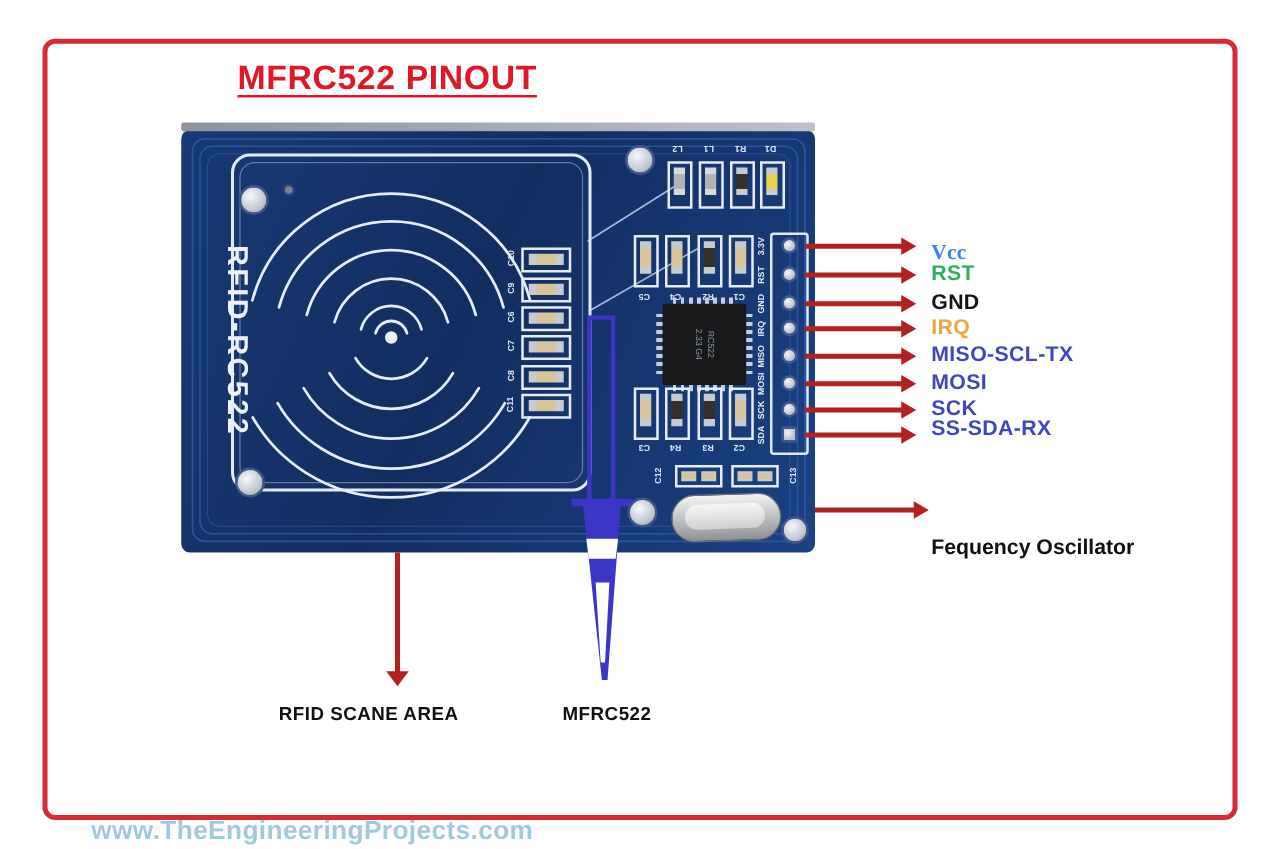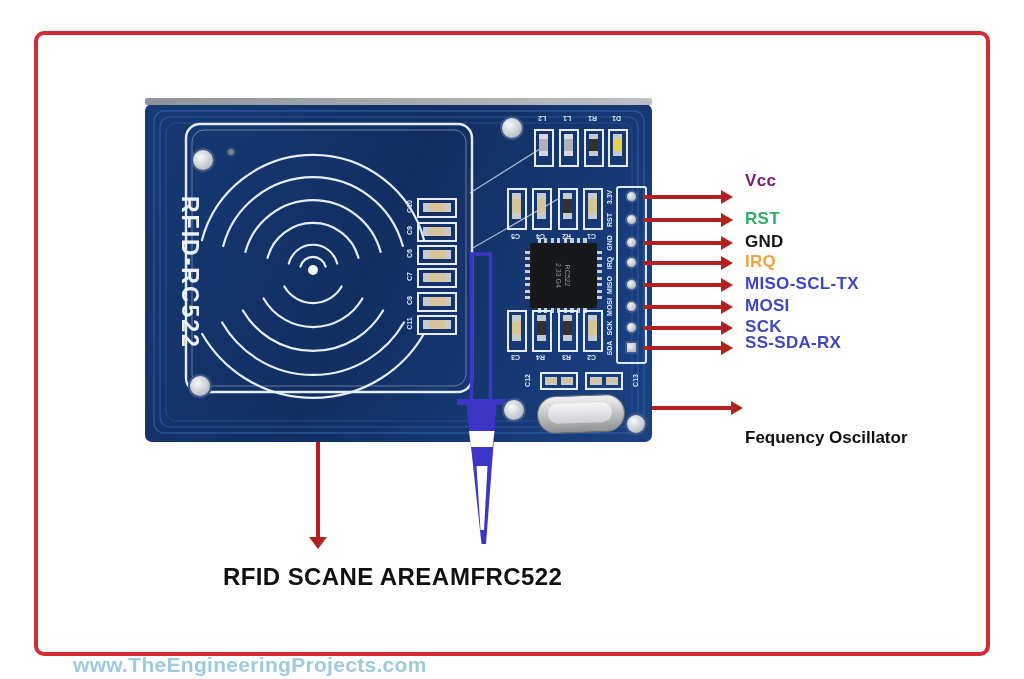--- a/index.html
+++ b/index.html
@@ -62,30 +62,31 @@
   
   .harrow{height:4px;background:#b2201f;z-index:4;}
   .harrow::after{content:'';position:absolute;right:-11px;top:-5px;
      border-left:12px solid #b2201f;border-top:7px solid transparent;border-bottom:7px solid transparent;}
   #varrow{width:4px;background:#b2201f;left:316px;top:442px;height:96px;z-index:4;}
   #varrow::after{content:'';position:absolute;bottom:-11px;left:-7px;
      border-top:12px solid #b2201f;border-left:9px solid transparent;border-right:9px solid transparent;}
   
   .pinlabel{left:745px;font-size:17px;font-weight:bold;letter-spacing:.3px;z-index:4;white-space:nowrap;}
   .black-label{font-size:17px;font-weight:bold;color:#101010;z-index:4;white-space:nowrap;}
-  .cap-label{font-size:24px;font-weight:bold;color:#101010;z-index:4;white-space:nowrap;letter-spacing:.4px;}
+  .cap-label{font-size:15px;font-weight:bold;color:#101010;z-index:4;white-space:nowrap;letter-spacing:.4px;}
   #watermark{left:73px;top:608px;font-size:21px;font-weight:bold;z-index:4;letter-spacing:.3px;}
 </style>
 </head>
 <body>
 
 <div id="canvas">
 
   <div id="frame" class="abs"></div>
 
+  <div id="title" class="abs" style="color: rgb(224, 24, 38);">MFRC522 PINOUT</div>
 
   <div id="board-strip" class="abs"></div>
   <div id="board" class="abs"></div>
 
   <svg id="overlay" class="abs" viewBox="0 0 1024 679">
     <g stroke="#2d5ba4" fill="none" opacity="0.85">
       <rect x="154" y="111" width="490" height="322" rx="10" stroke-width="1.4"></rect>
       <rect x="160" y="117" width="478" height="310" rx="10" stroke-width="1.2"></rect>
       <rect x="166" y="123" width="466" height="298" rx="10" stroke-width="1" opacity="0.7"></rect>
     </g>
@@ -249,21 +250,21 @@
 
   <div class="abs harrow" style="left:644px;top:195px;width:78px;"></div>
   <div class="abs harrow" style="left:644px;top:218px;width:78px;"></div>
   <div class="abs harrow" style="left:644px;top:241px;width:78px;"></div>
   <div class="abs harrow" style="left:644px;top:261px;width:78px;"></div>
   <div class="abs harrow" style="left:644px;top:283px;width:78px;"></div>
   <div class="abs harrow" style="left:644px;top:305px;width:78px;"></div>
   <div class="abs harrow" style="left:644px;top:326px;width:78px;"></div>
   <div class="abs harrow" style="left:644px;top:346px;width:78px;"></div>
 
-  <div class="abs pinlabel" style="top: 171px; color: #701a75;">Vcc</div>
+  <div class="abs pinlabel" style="top: 192px; color: #3b82f6; font-family: Liberation Serif, serif;">Vcc</div>
   <div class="abs pinlabel" style="top: 209px; color: rgb(47, 174, 95);">RST</div>
   <div class="abs pinlabel" style="top: 232px; color: rgb(20, 20, 20);">GND</div>
   <div class="abs pinlabel" style="top: 252px; color: rgb(241, 163, 60);">IRQ</div>
   <div class="abs pinlabel" style="top: 274px; color: rgb(63, 70, 194); text-align: center;">MISO-SCL-TX</div>
   <div class="abs pinlabel" style="top: 296px; color: rgb(63, 70, 194);">MOSI</div>
   <div class="abs pinlabel" style="top: 317px; color: rgb(63, 70, 194);">SCK</div>
   <div class="abs pinlabel" style="top: 333px; color: rgb(63, 70, 194);">SS-SDA-RX</div>
 
   <div class="abs harrow" style="left:652px;top:406px;width:80px;"></div>
   <div class="abs black-label" style="left:745px;top:397px;margin-top:31px;">Fequency Oscillator</div>

